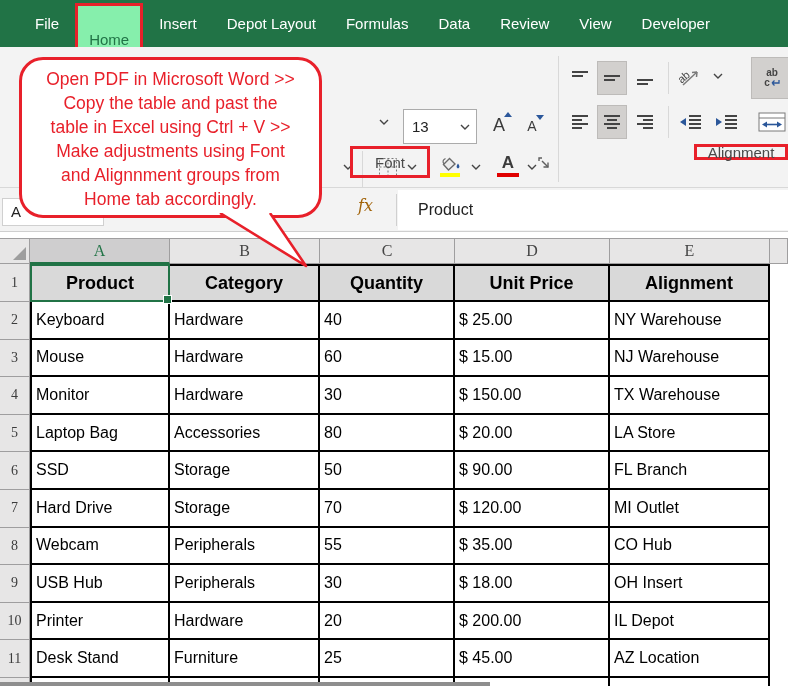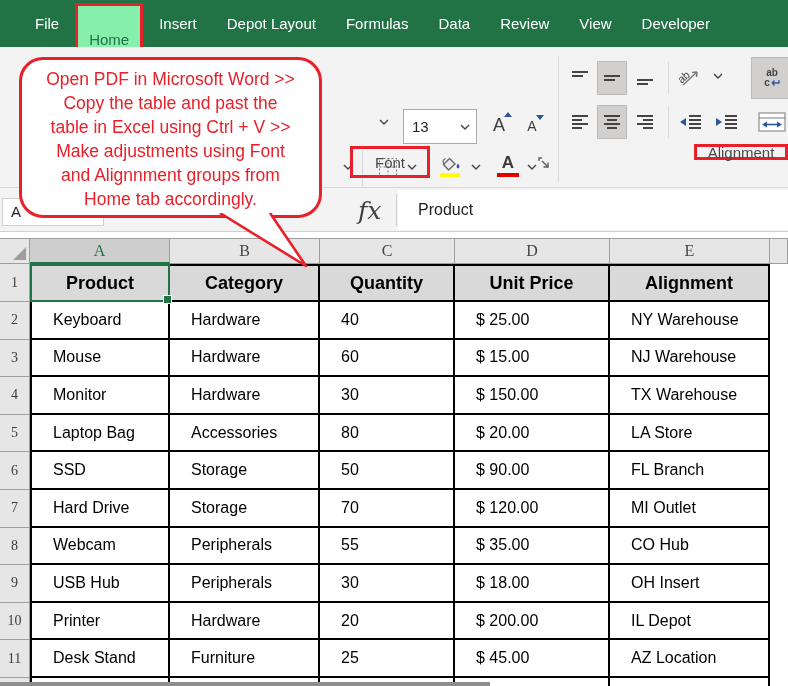--- a/index.html
+++ b/index.html
@@ -26,42 +26,42 @@
   .grplabel{font-size:15px;color:#494949;}
   .letterA{color:#3b3b3b;font-weight:400;}
 
   
   #formula-row{position:absolute;left:0;top:188px;width:788px;height:44px;background:#f3f3f3;
                border-bottom:1px solid #cfcfcf;box-sizing:border-box;}
   #name-box{position:absolute;left:2px;top:10px;width:102px;height:28px;background:#fff;
             border:1px solid #d0d0d0;box-sizing:border-box;font-size:15px;color:#222;
             line-height:26px;padding-left:8px;}
   #fx{position:absolute;left:358px;top:8px;font-family:"DejaVu Serif",serif;font-style:italic;
-      font-size:25px;color:#404040;}
+      font-size:16px;color:#a16207;}
   #fbar-divider{position:absolute;left:396px;top:6px;height:32px;width:1px;background:#d0d0d0;}
   #formula-input{position:absolute;left:398px;top:2px;width:390px;height:40px;background:#fff;
                  font-size:16px;color:#222;line-height:40px;padding-left:20px;box-sizing:border-box;}
 
   
   #grid{position:absolute;left:0;top:238px;width:788px;height:448px;display:grid;
         grid-template-columns:30px 140px 150px 135px 155px 160px 18px;
         grid-template-rows:26px 38px repeat(10,37.6px) 14px;
         background:#fff;overflow:hidden;}
   .ch{background:#e7e6e6;border-top:1px solid #9f9e9f;border-right:1px solid #9f9e9f;
       border-bottom:1px solid #9f9e9f;display:flex;align-items:center;justify-content:center;
       font-family:"Liberation Serif",serif;font-size:16px;color:#444;box-sizing:border-box;}
   .ch.selcol{background:#cfcecf;color:var(--green);border-bottom:2px solid var(--green);}
   .ch.sa{position:relative;border-left:none;}
   #sa-tri{position:absolute;right:3px;bottom:3px;width:0;height:0;
           border-left:13px solid transparent;border-bottom:13px solid #9e9e9e;}
   .rh{background:#e7e6e6;border-right:1px solid #9f9e9f;border-bottom:1px solid #9f9e9f;
       display:flex;align-items:center;justify-content:center;
       font-family:"Liberation Serif",serif;font-size:14px;color:#3c3c3c;box-sizing:border-box;}
   .cell{background:#fff;border-right:2px solid #000;border-bottom:2px solid #000;
-        display:flex;align-items:center;font-size:16px;color:#000;padding-left:21px;
+        display:flex;align-items:center;font-size:16px;color:#000;padding-left:4px;
         box-sizing:border-box;white-space:nowrap;overflow:hidden;}
   .cell.cfirst{border-left:2px solid #000;}
   .cell.hdr{background:#d9d9d9;border-top:2px solid #000;font-weight:700;font-size:18px;
             justify-content:center;padding-left:0;}
   .fillc{background:#fff;}
   .fillh{background:#e7e6e6;border-top:1px solid #9f9e9f;border-bottom:1px solid #9f9e9f;}
 
   #sel-overlay{position:absolute;left:30px;top:264px;width:140px;height:38px;z-index:5;
                border:2px solid var(--green);box-sizing:border-box;pointer-events:none;}
   #sel-handle{position:absolute;right:-4px;bottom:-4px;width:7px;height:7px;

